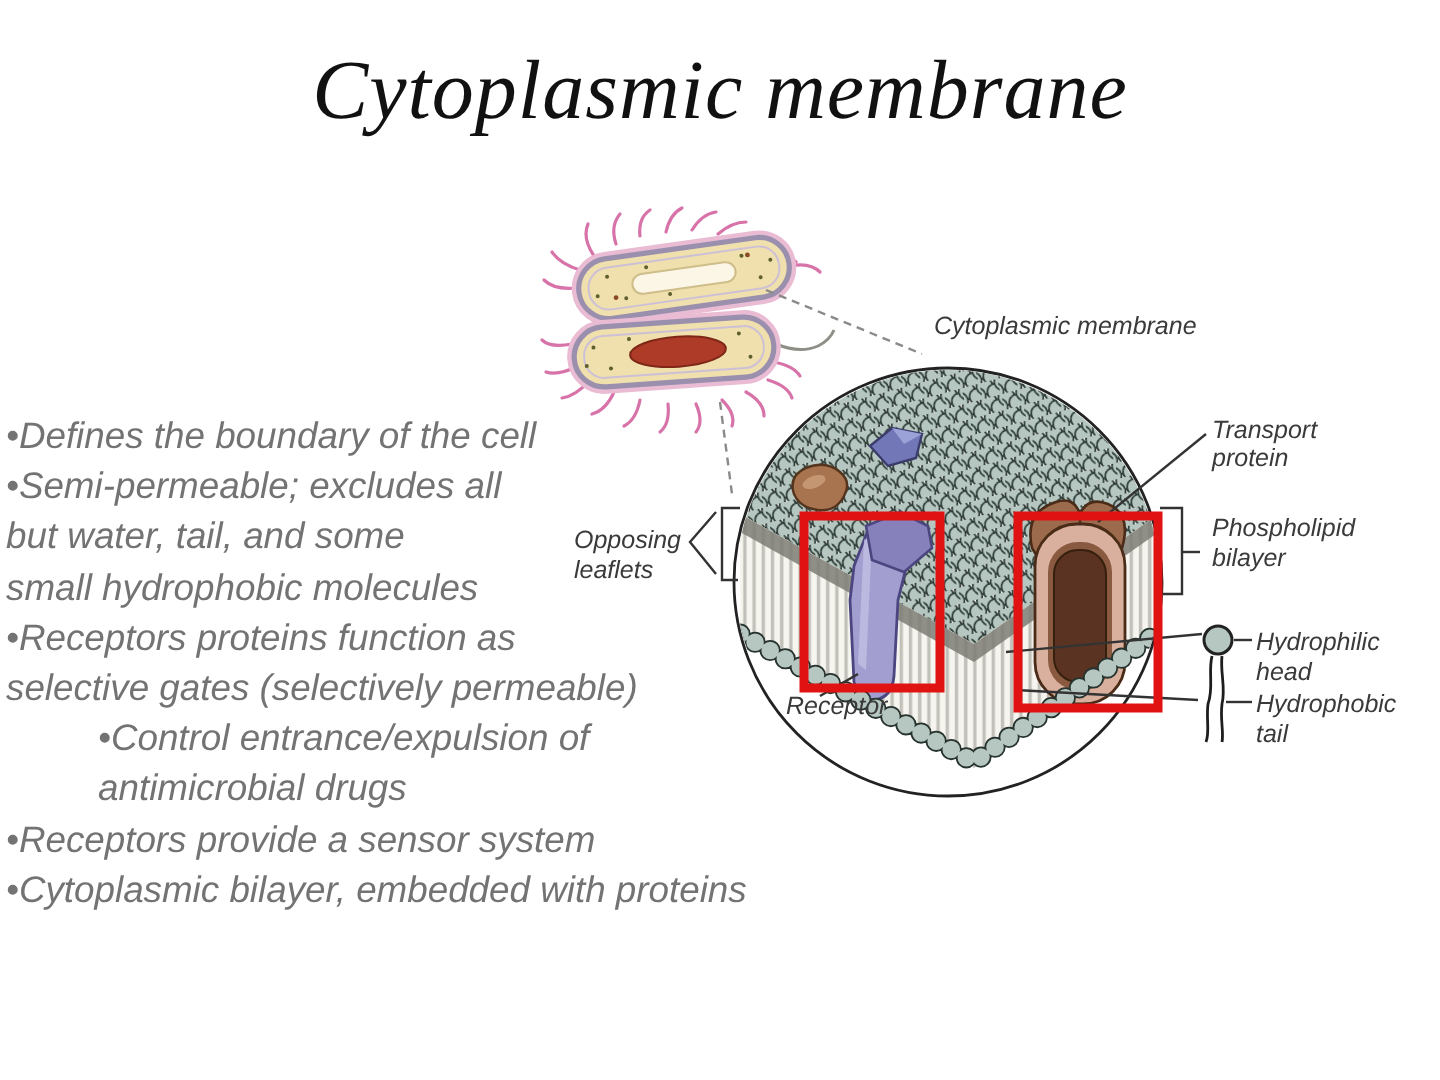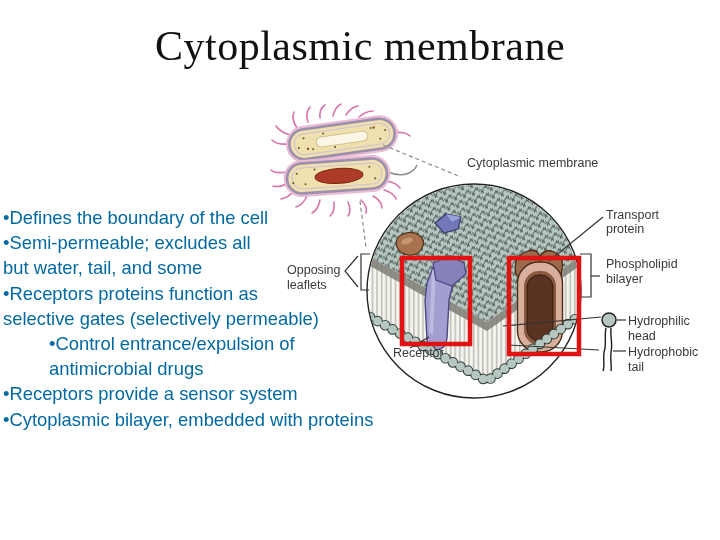--- a/index.html
+++ b/index.html
@@ -1,36 +1,37 @@
 <!DOCTYPE html>
 <html><head>
 <meta charset="utf-8">
 <style>
   html,body{margin:0;padding:0;background:#fff;}
   .slide{position:relative;width:720px;height:508px;background:#ffffff;overflow:hidden;
-         font-family:"Liberation Sans",sans-serif;}
+         font-family:"Liberation Sans",sans-serif;font-style:italic;}
   .title{position:absolute;left:0;right:0;top:22px;text-align:center;
          font-family:"Liberation Serif","DejaVu Serif",serif;
          font-size:42px;color:#111;letter-spacing:.5px;}
   .bullets{position:absolute;left:3px;top:205px;width:410px;
-           font-size:18.4px;line-height:25.2px;color:#0369a1;}
+           font-size:18.4px;line-height:25.2px;color:#737373;}
   .bullets .ind{padding-left:46px;}
   svg text{font-family:"Liberation Sans",sans-serif;font-size:12.5px;fill:#3a3a3a;}
 </style>
 </head>
 <body>
 
 <div class="slide">
 
   <div class="title">Cytoplasmic membrane</div>
 
   <div class="bullets">
     <div>•Defines the boundary of the cell</div>
     <div>•Semi-permeable; excludes all</div>
     <div>but water, tail, and some</div>
+    <div>small hydrophobic molecules</div>
     <div>•Receptors proteins function as</div>
     <div>selective gates (selectively permeable)</div>
     <div class="ind">•Control entrance/expulsion of</div>
     <div class="ind">antimicrobial drugs</div>
     <div>•Receptors provide a sensor system</div>
     <div>•Cytoplasmic bilayer, embedded with proteins</div>
   </div>
 
   <svg width="720" height="540" viewBox="0 0 720 540" style="position:absolute;left:0;top:0">
     <defs>

